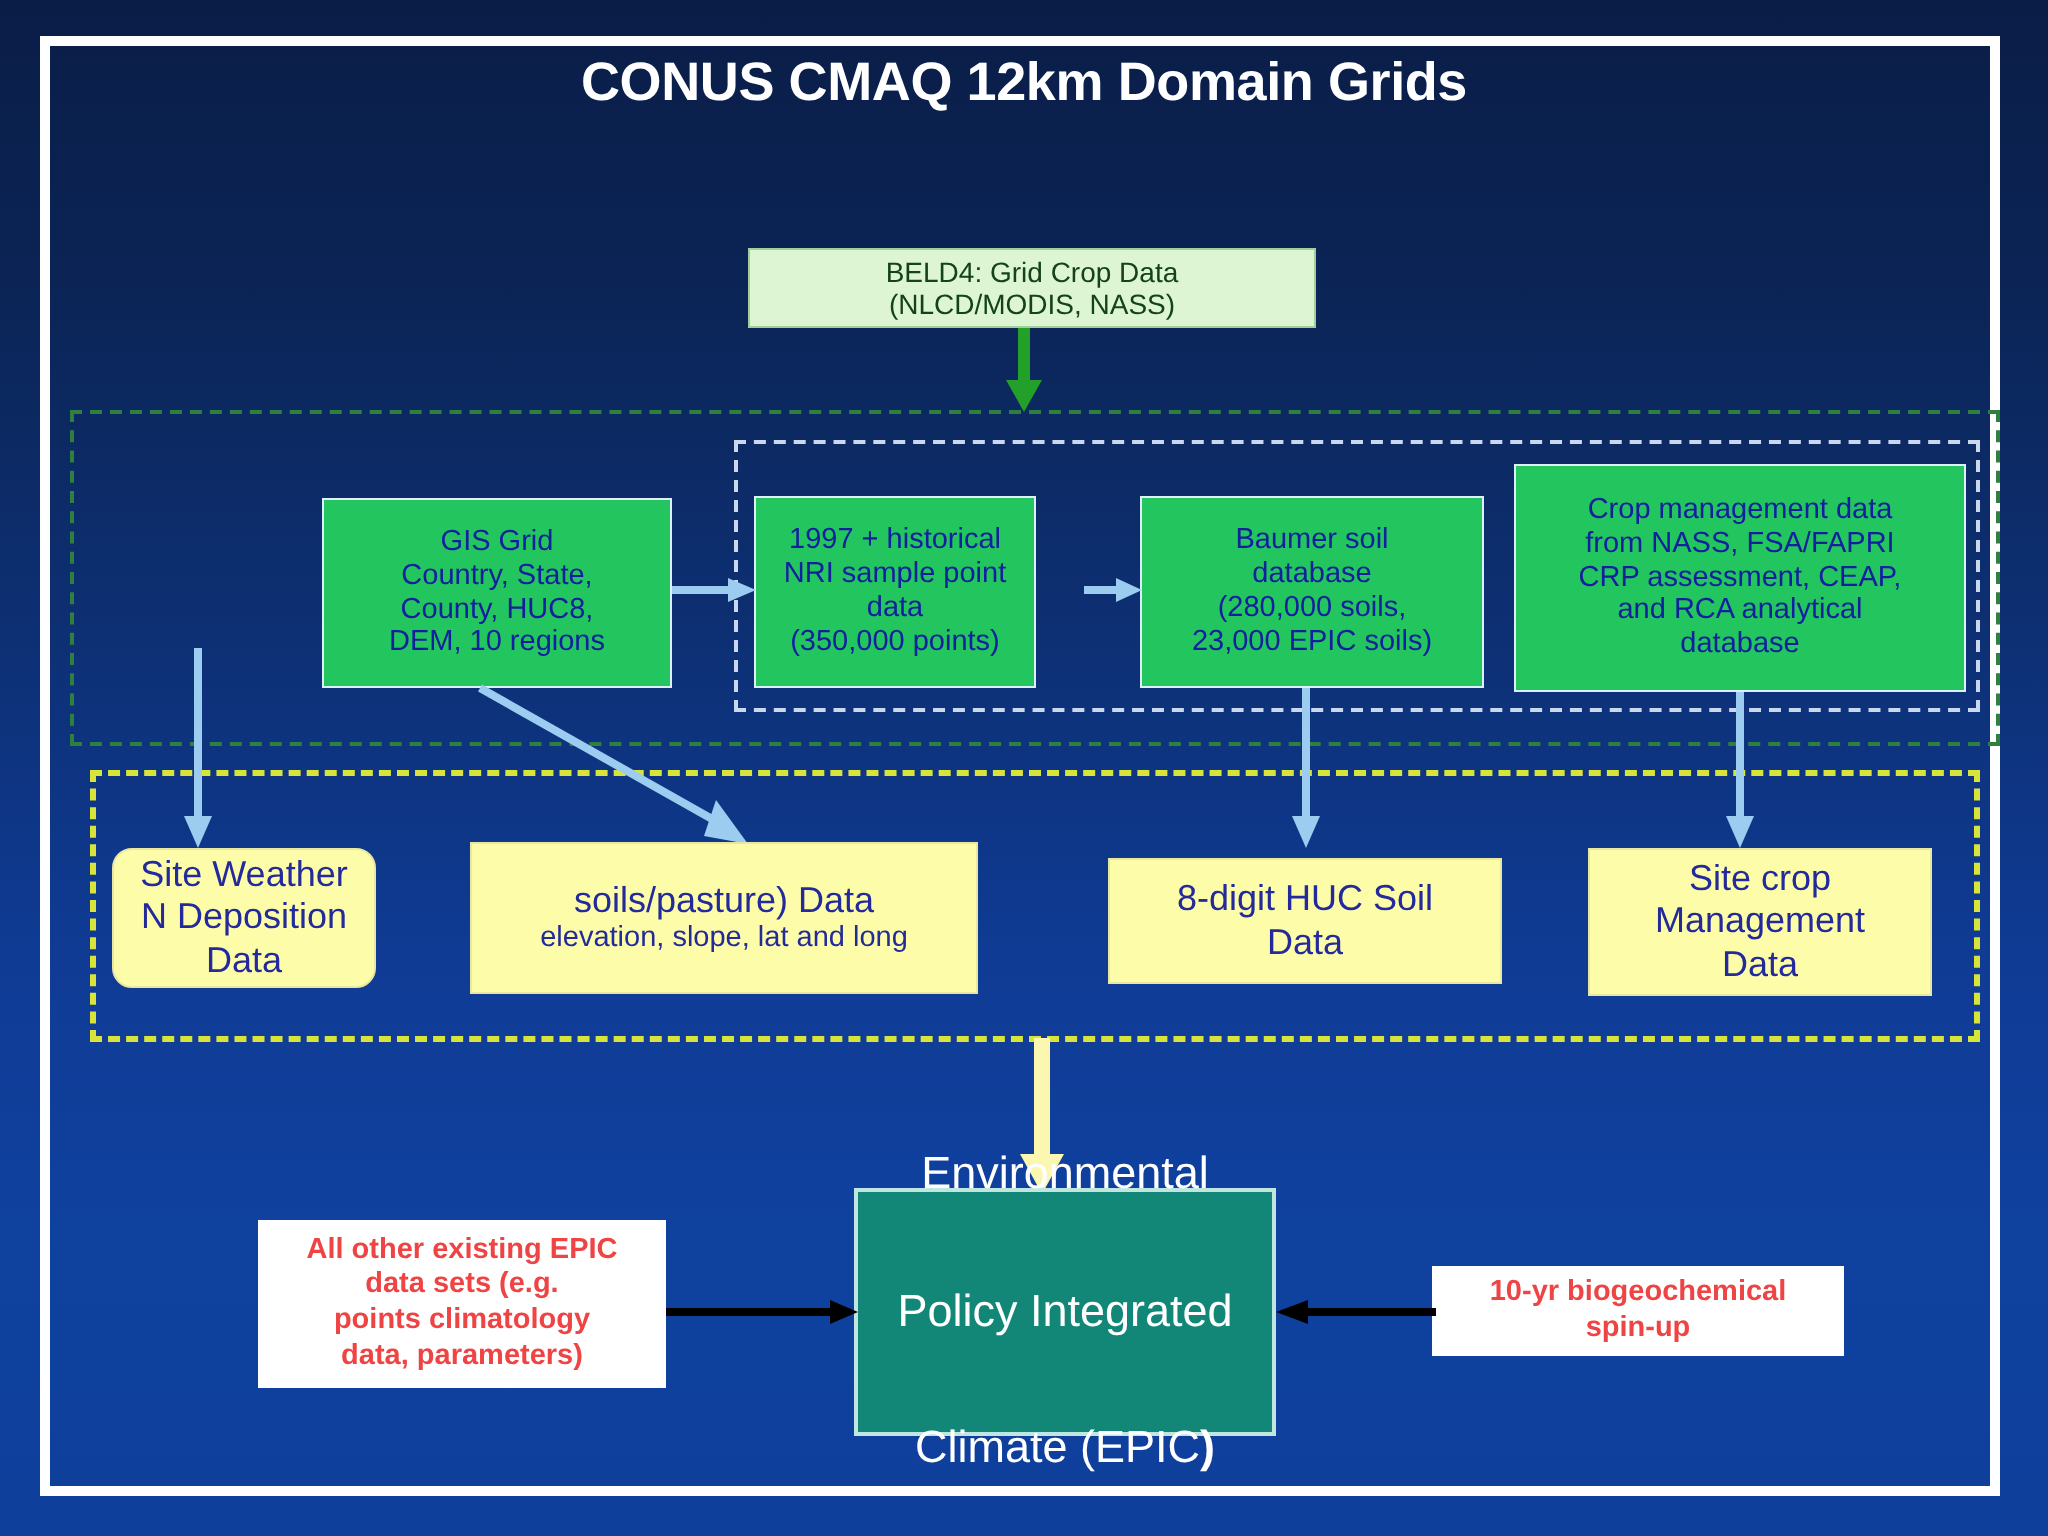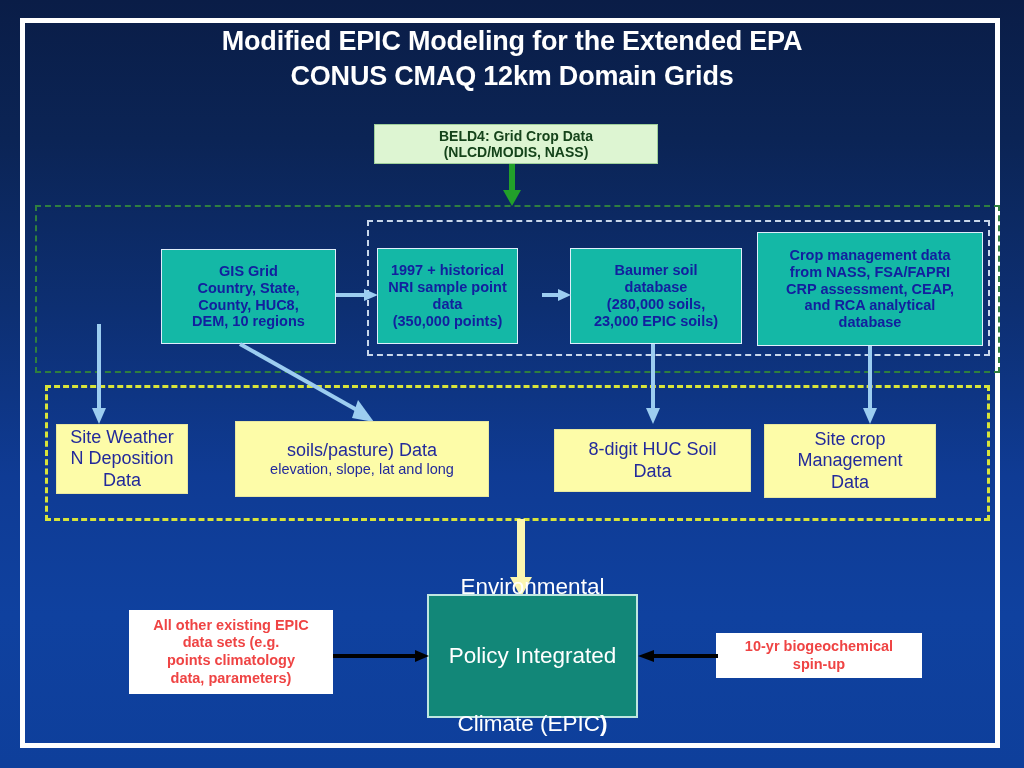--- a/index.html
+++ b/index.html
@@ -63,28 +63,28 @@
     flex-direction: column;
     align-items: center;
     justify-content: center;
     text-align: center;
     line-height: 1.16;
   }
   .box-green {
     background: #ddf5d2;
     border: 1px solid #9fcf9a;
     color: #14431a;
-    font-weight: bold;
+    font-weight: normal;
     font-size: 14px;
   }
   .box-blue {
-    background: #14b8a6;
+    background: #22c55e;
     border: 1px solid #dfeefb;
     color: #12209e;
-    font-weight: bold;
+    font-weight: normal;
     font-size: 14.5px;
   }
   .box-blue.big { font-size: 18px; line-height: 1.22; }
   .box-yellow {
     background: #fdfca8;
     border: 1px solid #e9e8a0;
     color: #232a9b;
     font-weight: normal;
     font-size: 18px;
     line-height: 1.2;
@@ -116,21 +116,20 @@
   .arrow svg { display: block; overflow: visible; }
 </style>
 </head>
 <body>
 
 <div id="slide">
 
   <div class="frame"></div>
 
   <div class="title">
-    <div>Modified EPIC Modeling for the Extended EPA</div>
     <div>CONUS CMAQ 12km Domain Grids</div>
   </div>
 
   <div class="box box-green" style="left:374px; top:124px; width:284px; height:40px;">
     <div>BELD4: Grid Crop Data</div>
     <div>(NLCD/MODIS, NASS)</div>
   </div>
 
   <div class="arrow" style="left:500px; top:164px; width:24px; height:42px;">
     <svg width="24" height="42" viewBox="0 0 24 42">
@@ -210,37 +209,37 @@
     </svg>
   </div>
 
   <div class="arrow" style="left:862px; top:346px; width:16px; height:78px;">
     <svg width="16" height="78" viewBox="0 0 16 78">
       <line x1="8" y1="0" x2="8" y2="64" stroke="#9ccdf0" stroke-width="4"></line>
       <polygon points="1,62 15,62 8,78" fill="#9ccdf0"></polygon>
     </svg>
   </div>
 
-  <div class="box box-yellow" style="left:56px; top:424px; width:132px; height:70px;">
+  <div class="box box-yellow" style="left:56px; top:424px; width:132px; height:70px;border-radius:10px;">
     <div>Site Weather</div>
     <div>N Deposition</div>
     <div>Data</div>
   </div>
 
   <div class="box box-yellow" style="left:235px; top:421px; width:254px; height:76px;">
     <div>soils/pasture) Data</div>
     <div class="sub">elevation, slope, lat and long</div>
   </div>
 
   <div class="box box-yellow" style="left:554px; top:429px; width:197px; height:63px;">
     <div>8-digit HUC Soil</div>
     <div>Data</div>
   </div>
 
-  <div class="box box-yellow" style="left:764px; top:424px; width:172px; height:74px;">
+  <div class="box box-yellow" style="left:794px; top:424px; width:172px; height:74px;">
     <div>Site crop</div>
     <div>Management</div>
     <div>Data</div>
   </div>
 
   <div class="arrow" style="left:508px; top:519px; width:26px; height:78px;">
     <svg width="26" height="78" viewBox="0 0 26 78">
       <line x1="13" y1="0" x2="13" y2="60" stroke="#fbf6b0" stroke-width="8"></line>
       <polygon points="2,58 24,58 13,78" fill="#fbf6b0"></polygon>
     </svg>

